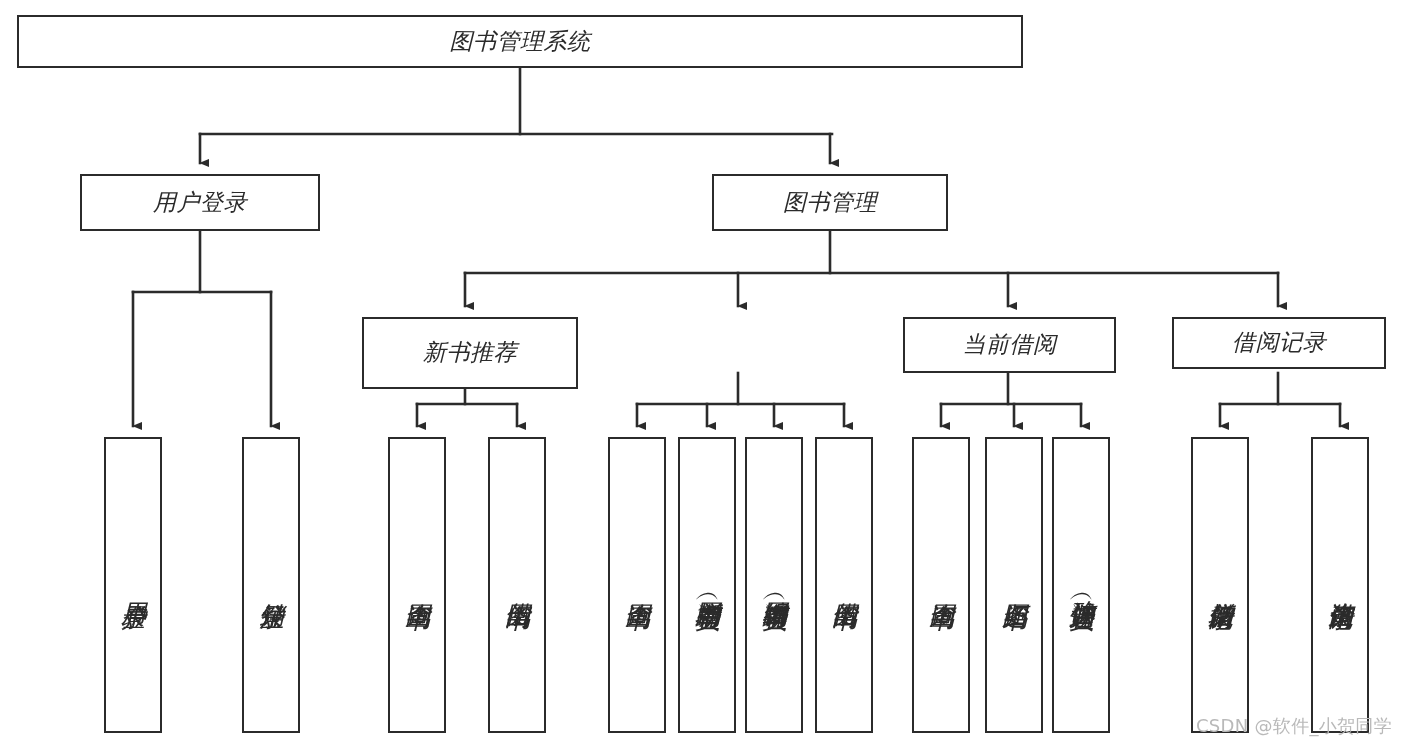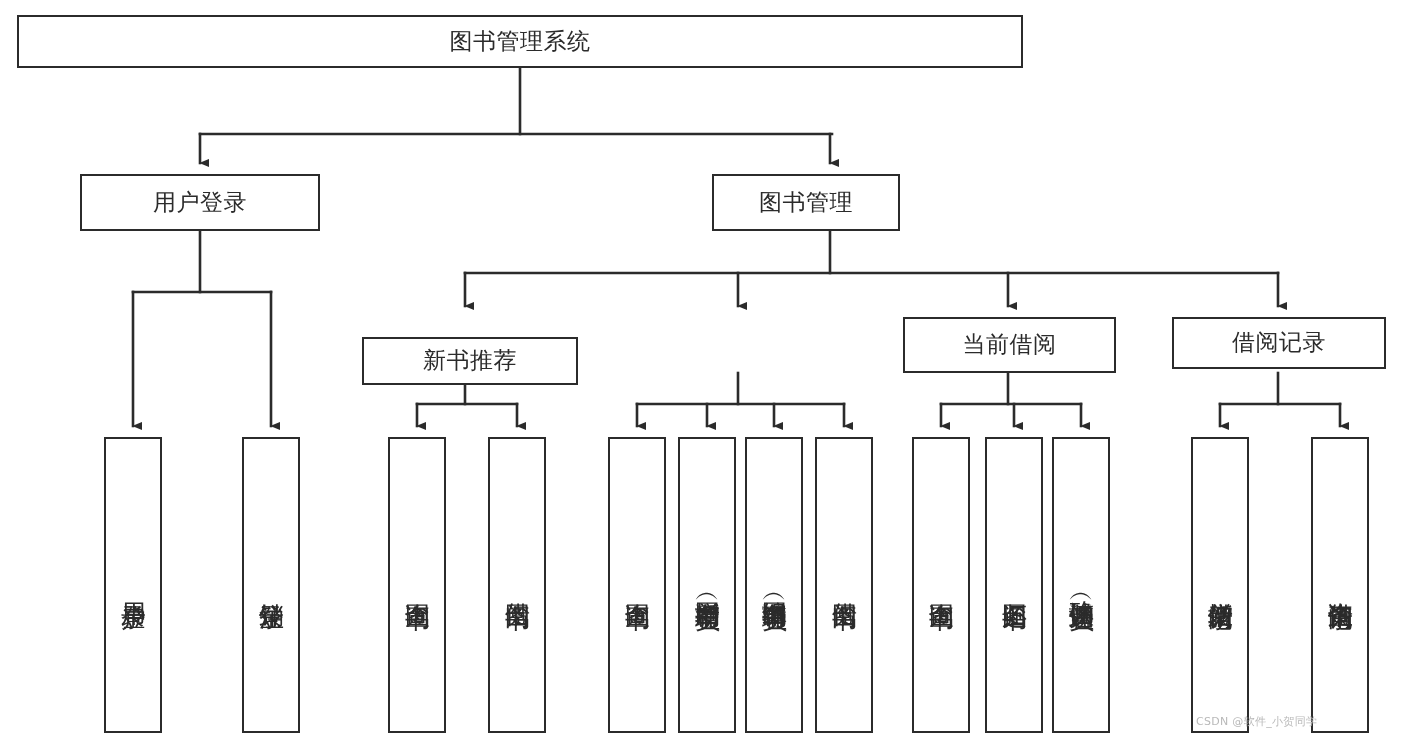--- a/index.html
+++ b/index.html
@@ -32,20 +32,21 @@
     border: 2px solid #2b2b2b;
     display: flex;
     align-items: center;
     justify-content: center;
     z-index: 3;
   }
   .node-label {
     color: #2b2b2b;
     line-height: 1.18;
     white-space: nowrap;
+    font-style: italic;
   }
   .node.horiz .node-label {
     font-size: 23px;
     letter-spacing: 0.5px;
   }
   .node.root .node-label {
     font-size: 23px;
   }
   .node.leaf {
     align-items: center;
@@ -55,21 +56,21 @@
   .node.leaf .node-label {
     writing-mode: vertical-rl;
     text-orientation: upright;
     font-size: 25px;
     line-height: 1.12;
     letter-spacing: 1px;
   }
   .watermark {
     position: absolute;
     color: #b9b9b9;
-    font-size: 11px;
+    font-size: 18px;
     z-index: 5;
     white-space: nowrap;
     letter-spacing: 0.3px;
   }
 </style>
 </head>
 <body>
 
 <div id="diagram-root" style="width: 1405px; height: 747px; background: rgb(255, 255, 255);">
 
@@ -123,25 +124,25 @@
     </g>
   </svg>
 
   <div class="node root horiz" style="left: 17px; top: 15px; width: 1006px; height: 53px; border-color: rgb(43, 43, 43);">
     <span class="node-label" style="color: rgb(43, 43, 43);">图书管理系统</span>
   </div>
 
   <div class="node horiz" style="left: 80px; top: 174px; width: 240px; height: 57px; border-color: rgb(43, 43, 43);">
     <span class="node-label" style="color: rgb(43, 43, 43);">用户登录</span>
   </div>
-  <div class="node horiz" style="left: 712px; top: 174px; width: 188px; height: 57px; border-color: rgb(43, 43, 43);">
+  <div class="node horiz" style="left: 712px; top: 174px; width: 236px; height: 57px; border-color: rgb(43, 43, 43);">
     <span class="node-label" style="color: rgb(43, 43, 43);">图书管理</span>
   </div>
 
-  <div class="node horiz" style="left: 362px; top: 317px; width: 216px; height: 48px; border-color: rgb(43, 43, 43); margin-top: 20px;">
+  <div class="node horiz" style="left: 362px; top: 317px; width: 216px; height: 72px; border-color: rgb(43, 43, 43);">
     <span class="node-label" style="color: rgb(43, 43, 43);">新书推荐</span>
   </div>
   <div class="node horiz" style="left: 903px; top: 317px; width: 213px; height: 56px; border-color: rgb(43, 43, 43);">
     <span class="node-label" style="color: rgb(43, 43, 43);">当前借阅</span>
   </div>
   <div class="node horiz" style="left: 1172px; top: 317px; width: 214px; height: 52px; border-color: rgb(43, 43, 43);">
     <span class="node-label" style="color: rgb(43, 43, 43);">借阅记录</span>
   </div>
 
   <div class="node leaf" style="left: 104px; top: 437px; width: 58px; height: 296px; border-color: rgb(43, 43, 43);">

